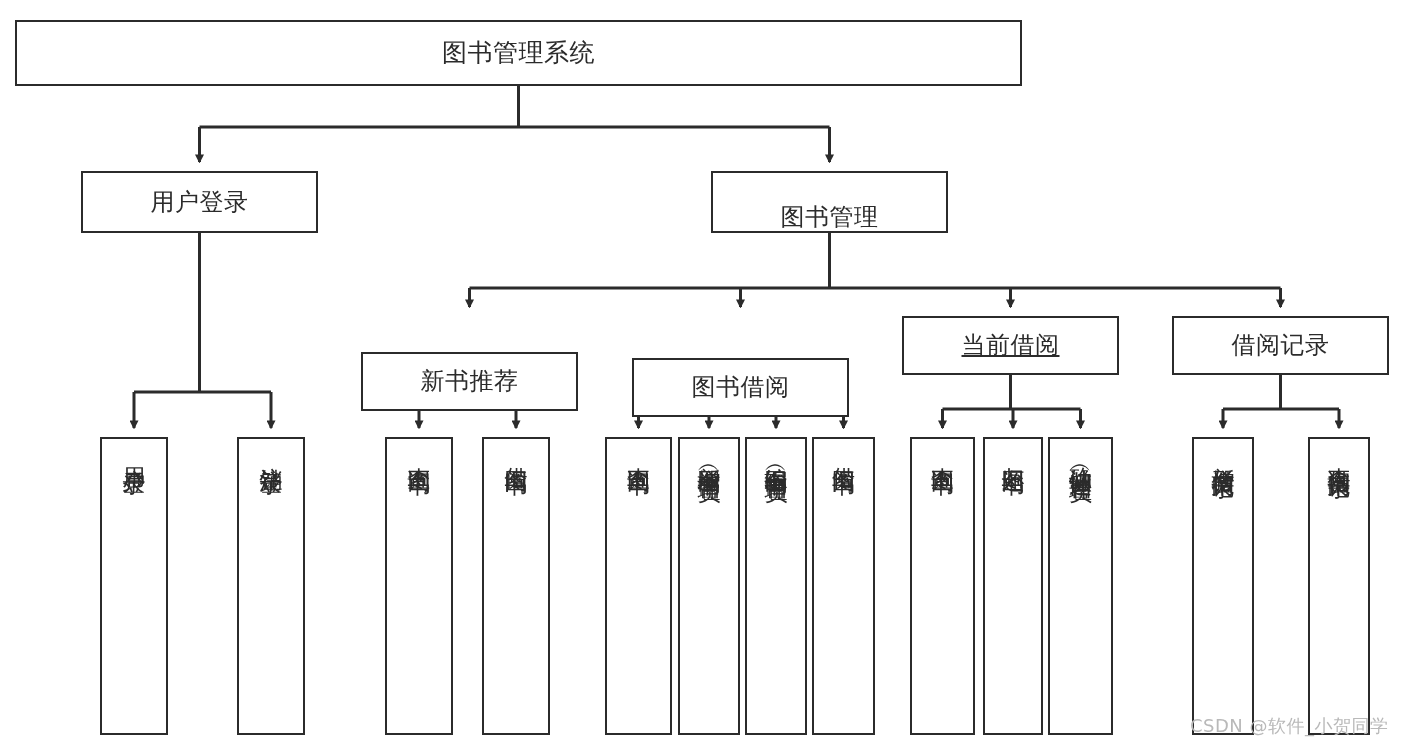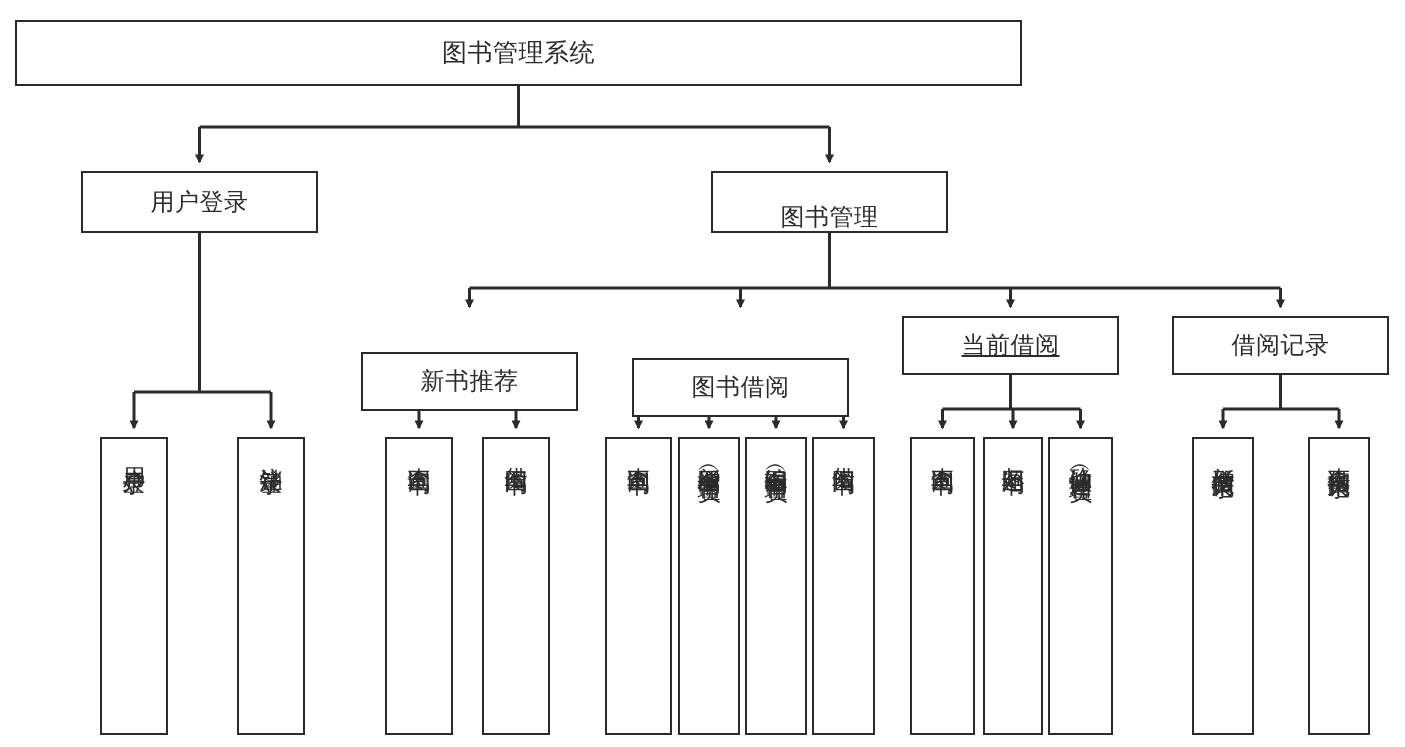--- a/index.html
+++ b/index.html
@@ -179,14 +179,15 @@
         <span class="node-label">确认归还（管理员）</span>
       </div>
       <div class="node leaf" style="left: 1192px; top: 437px; width: 62px; height: 298px;">
         <span class="node-label">新增借阅记录</span>
       </div>
       <div class="node leaf" style="left: 1308px; top: 437px; width: 62px; height: 298px;">
         <span class="node-label">查询借阅记录</span>
       </div>
     </div>
 
+  <div id="watermark">CSDN @软件_小贺同学</div>
 
 </div>
 
 </body></html>

